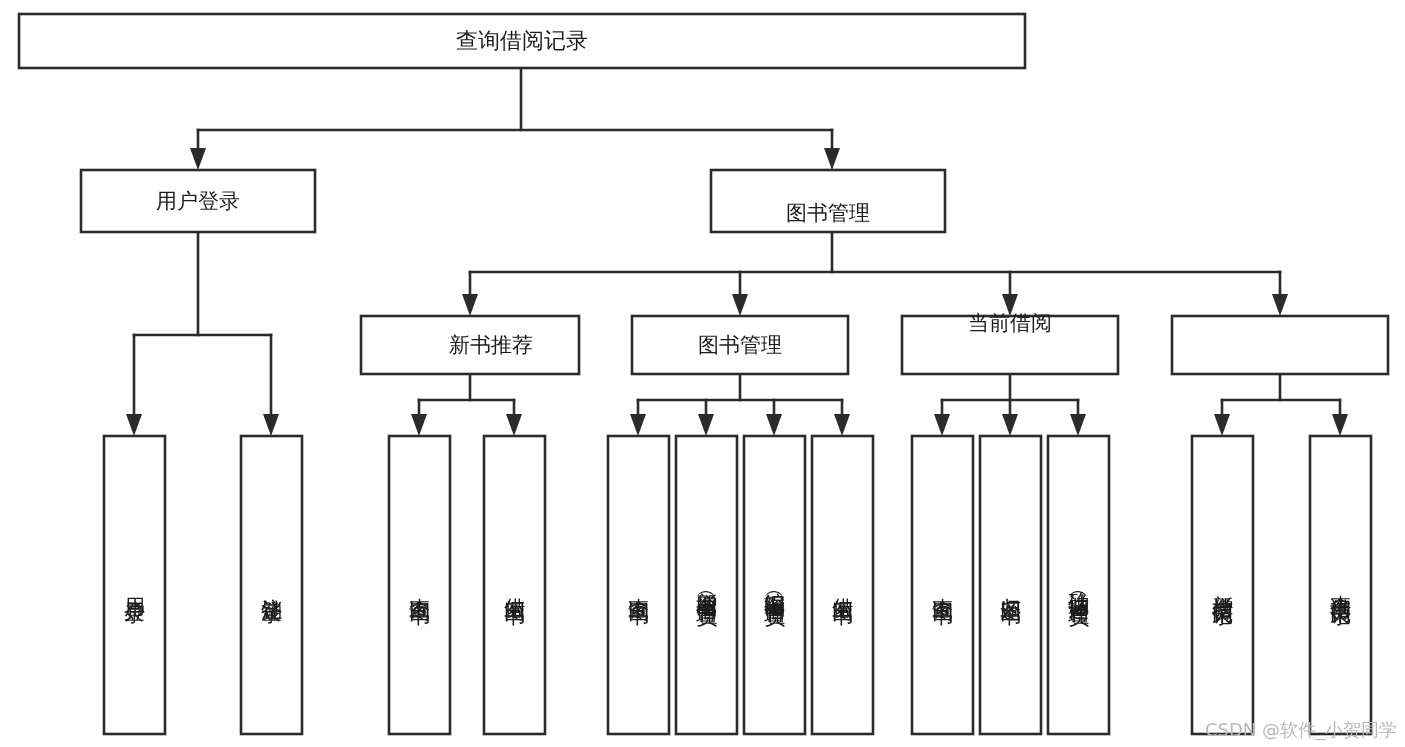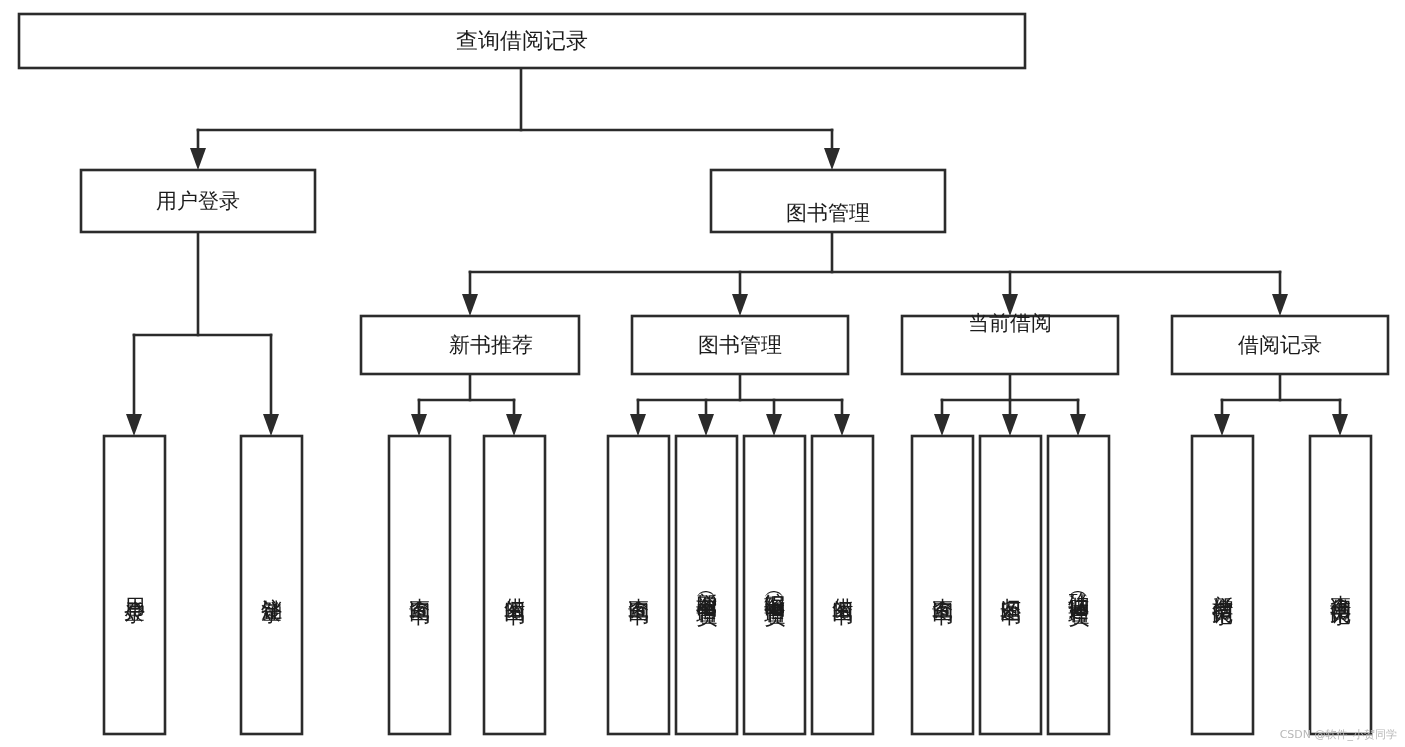--- a/index.html
+++ b/index.html
@@ -74,21 +74,21 @@
     white-space: nowrap;
   }
   .h-text.title-size {
     font-size: 22px;
   }
   #watermark {
     position: absolute;
     right: 8px;
     bottom: 5px;
     font-family: "DejaVu Sans", "Liberation Sans", sans-serif;
-    font-size: 11px;
+    font-size: 18px;
     color: #b8b8b8;
     white-space: nowrap;
     pointer-events: none;
   }
 </style>
 </head>
 <body>
 
 <div id="diagram-root">
 
@@ -204,23 +204,20 @@
   </div>
 
   <div class="h-text-wrap" style="left:632px; top:316px; width:216px; height:58px;">
     <span class="h-text">图书管理</span>
   </div>
 
   <div class="h-text-wrap" style="left:902px; top:300px; width:216px; height:46px;">
     <span class="h-text">当前借阅</span>
   </div>
 
-  <div class="h-text-wrap" style="left:1172px; top:316px; width:216px; height:58px;">
-    <span class="h-text">借阅记录</span>
-  </div>
 
   <div class="vert-text-wrap" style="left:104px; top:436px; width:61px; height:298px;">
     <span class="vert-text">用户登录</span>
   </div>
 
   <div class="vert-text-wrap" style="left:241px; top:436px; width:61px; height:298px;">
     <span class="vert-text">注销登录</span>
   </div>
 
   <div class="vert-text-wrap" style="left:389px; top:436px; width:61px; height:298px;">

